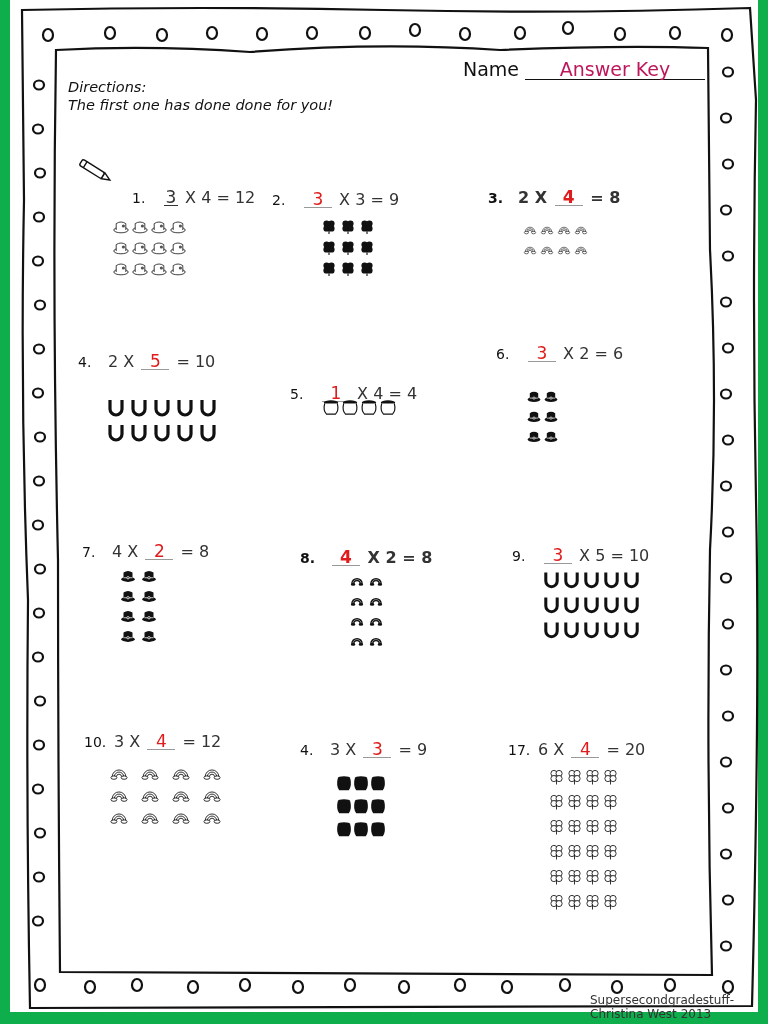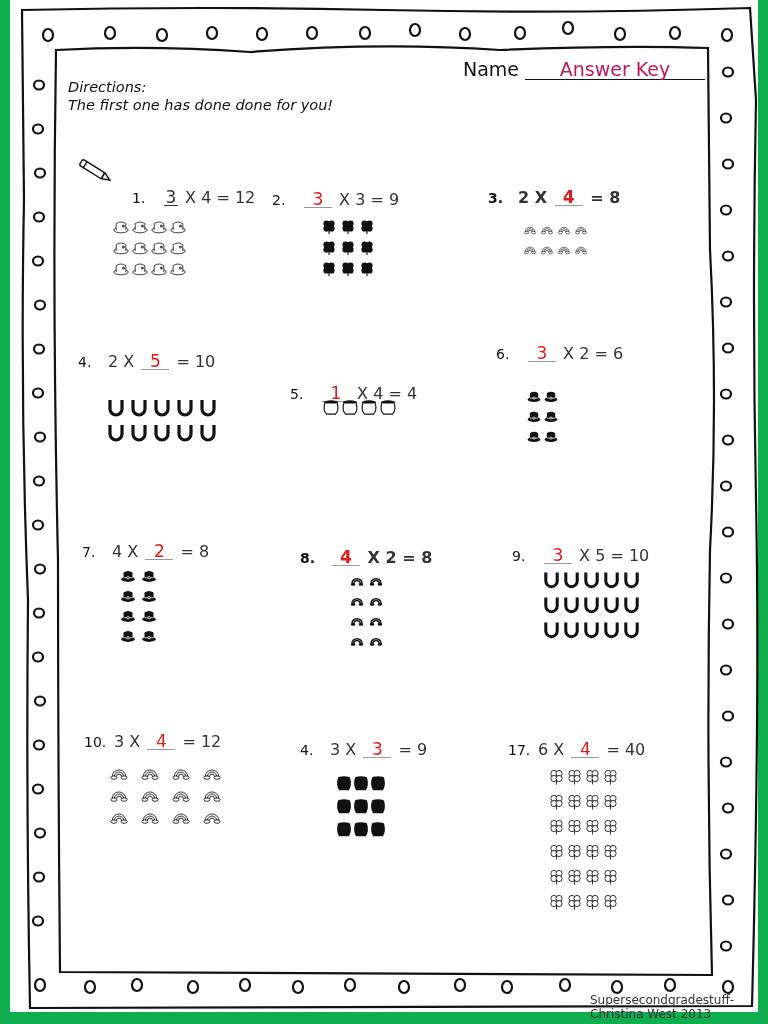--- a/index.html
+++ b/index.html
@@ -725,21 +725,21 @@
         </svg></span>
       <span><svg width="16" height="18" viewBox="0 0 20 20">
           <ellipse cx="10" cy="4" rx="8" ry="2.5" fill="#111"></ellipse>
           <path d="M2 5 Q0 14 4 19 H16 Q20 14 18 5 Z" fill="#111"></path>
         </svg></span>
       <span><svg width="16" height="18" viewBox="0 0 20 20">
           <ellipse cx="10" cy="4" rx="8" ry="2.5" fill="#111"></ellipse>
           <path d="M2 5 Q0 14 4 19 H16 Q20 14 18 5 Z" fill="#111"></path>
         </svg></span>
     </div>
-    <div class="prob" style="left: 508px; top: 740px;"><span class="num">17.</span><span>6</span> <span>X</span> <span class="blank">4</span> <span>=</span> <span>40</span></div>
+    <div class="prob" style="left: 508px; top: 740px;"><span class="num">17.</span><span>6</span> <span>X</span> <span class="blank">4</span> <span>=</span> <span>20</span></div>
     <div class="model" style="left: 548px; top: 766px; grid-template-columns: repeat(4, 17px);">
       <span><svg width="17" height="20" viewBox="0 0 20 20">
           <g fill="#fff" stroke="#111" stroke-width="1">
             <circle cx="7" cy="7" r="3.6"></circle>
             <circle cx="13" cy="7" r="3.6"></circle>
             <circle cx="7" cy="13" r="3.6"></circle>
             <circle cx="13" cy="13" r="3.6"></circle>
           </g>
           <line x1="10" y1="14" x2="10" y2="20" stroke="#111"></line>
         </svg></span>

